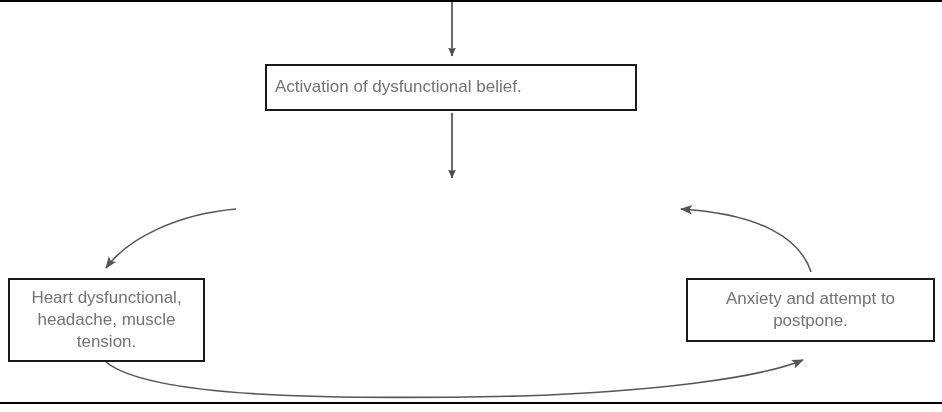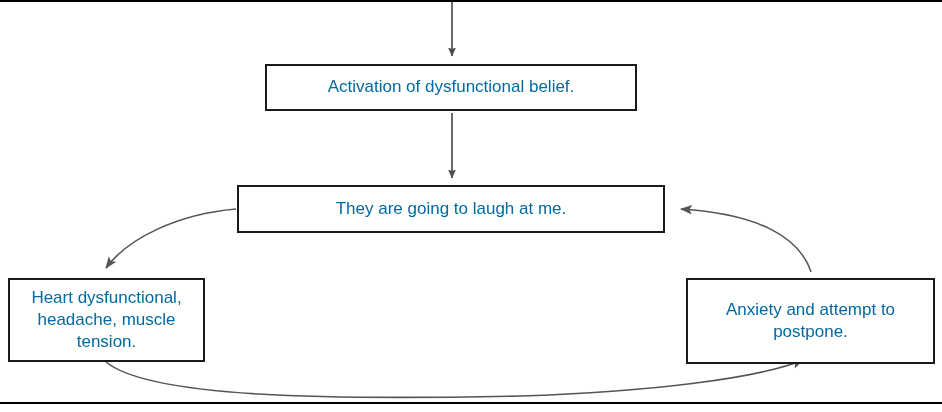--- a/index.html
+++ b/index.html
@@ -30,31 +30,31 @@
   .frame-rule.bottom { top: 402px; }
 
   
   .node {
     position: absolute;
     box-sizing: border-box;
     border: 2px solid #1a1a1a;
     background: #ffffff;
     display: flex;
     align-items: center;
-    justify-content: center;
+    justify-content: flex-start;
     text-align: center;
-    color: #0369a1;
+    color: #737373;
     font-size: 17px;
     line-height: 1.30;
     padding: 16px 8px;
   }
   #node-belief   { left: 265px; top: 64px;  width: 372px; height: 47px; }
   #node-thought  { left: 237px; top: 185px; width: 428px; height: 48px; }
   #node-physical { left: 8px;   top: 278px; width: 197px; height: 84px; }
-  #node-anxiety  { left: 686px; top: 278px; width: 249px; height: 86px; }
+  #node-anxiety  { left: 686px; top: 278px; width: 249px; height: 64px; }
 
   
   #connectors {
     position: absolute;
     left: 0;
     top: 0;
     width: 942px;
     height: 412px;
     pointer-events: none;
   }
@@ -95,23 +95,20 @@
 
     <g>
       <path d="M106,362 C150,398 330,400 520,396 C650,392 760,378 803,360" fill="none" stroke="#555555" stroke-width="1.6" marker-end="url(#arrow-open)"></path>
     </g>
   </svg>
 
   <div class="node" id="node-belief">
     <span>Activation of dysfunctional belief.</span>
   </div>
 
-  <div class="node" id="node-thought">
-    <span>They are going to laugh at me.</span>
-  </div>
 
   <div class="node" id="node-physical">
     <span>Heart dysfunctional, headache, muscle tension.</span>
   </div>
 
   <div class="node" id="node-anxiety">
     <span>Anxiety and attempt to postpone.</span>
   </div>
 
 </div>

